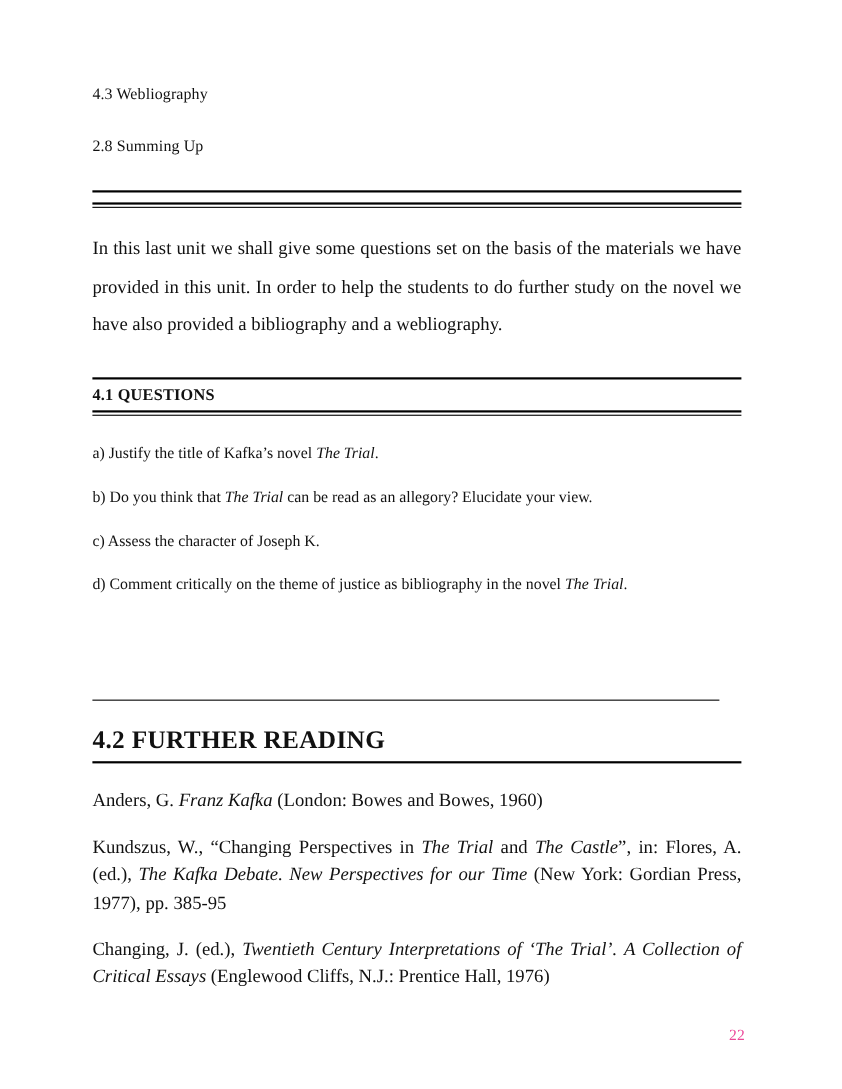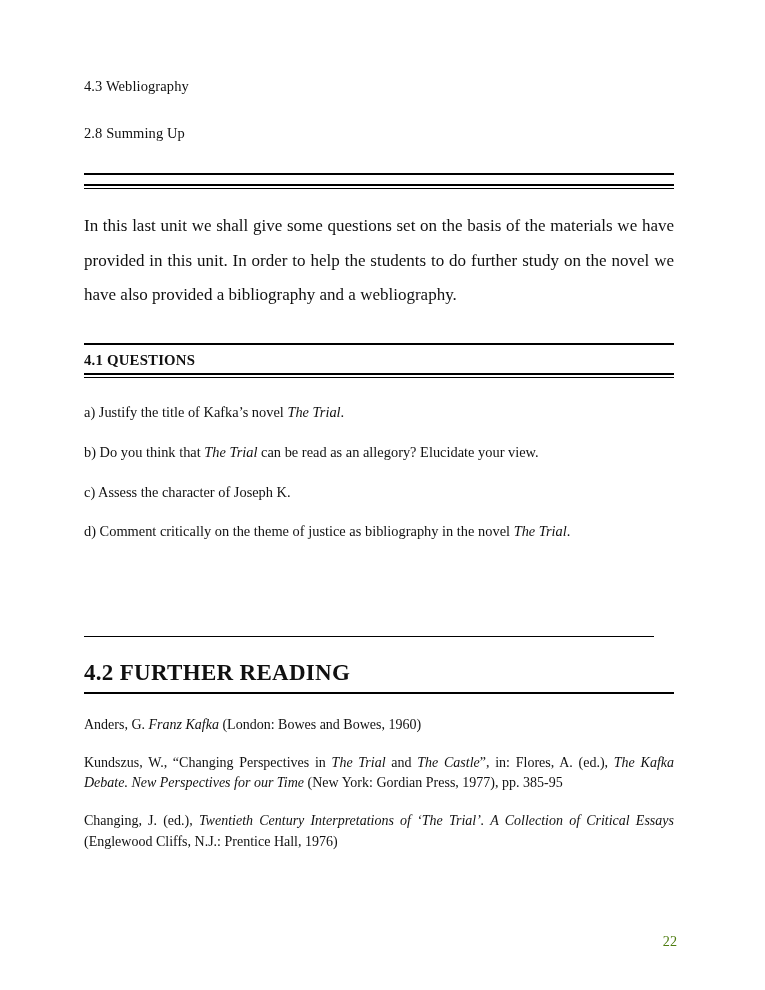--- a/index.html
+++ b/index.html
@@ -89,36 +89,36 @@
   .question {
     margin-top: 19px;
     font-size: 14.4px;
     line-height: 1.45;
   }
   .question.first { margin-top: 27px; }
 
   
   .bib-entry {
     margin-top: 17px;
-    font-size: 14px;
+    font-size: 17px;
     line-height: 1.48;
     text-align: justify;
     text-justify: inter-word;
   }
   .bib-entry.first { margin-top: 22px; }
 
   i, .it { font-style: italic; }
 
   
   .page-number {
     position: absolute;
     right: 88px;
     bottom: 40px;
     font-size: 14.2px;
-    color: #4d7c0f;
+    color: #ec4899;
   }
 </style>
 </head>
 <body>
 
 <div class="page">
   <div class="content">
 
     <div class="toc-line first">4.3 Webliography</div>
 

